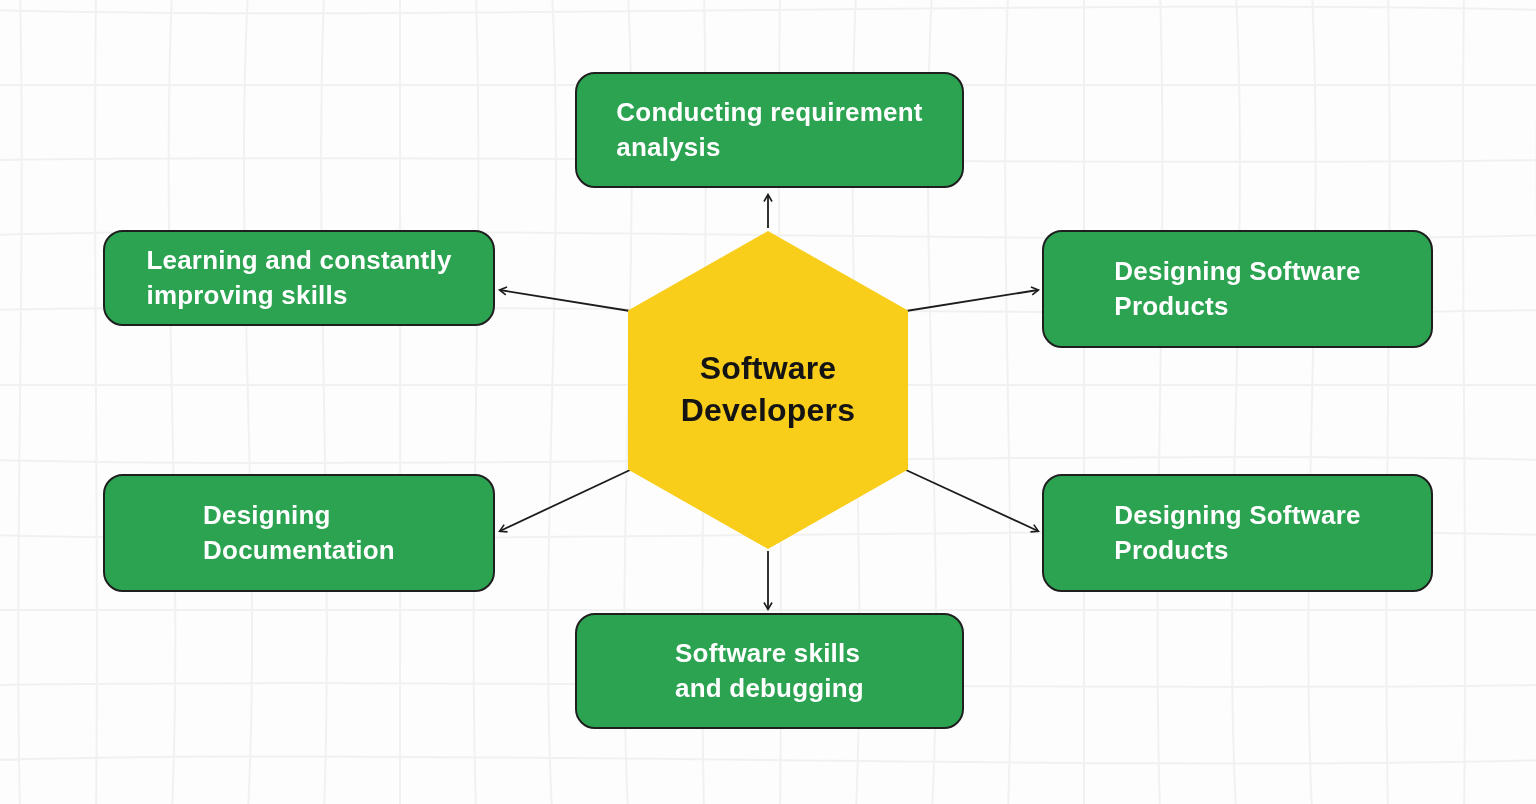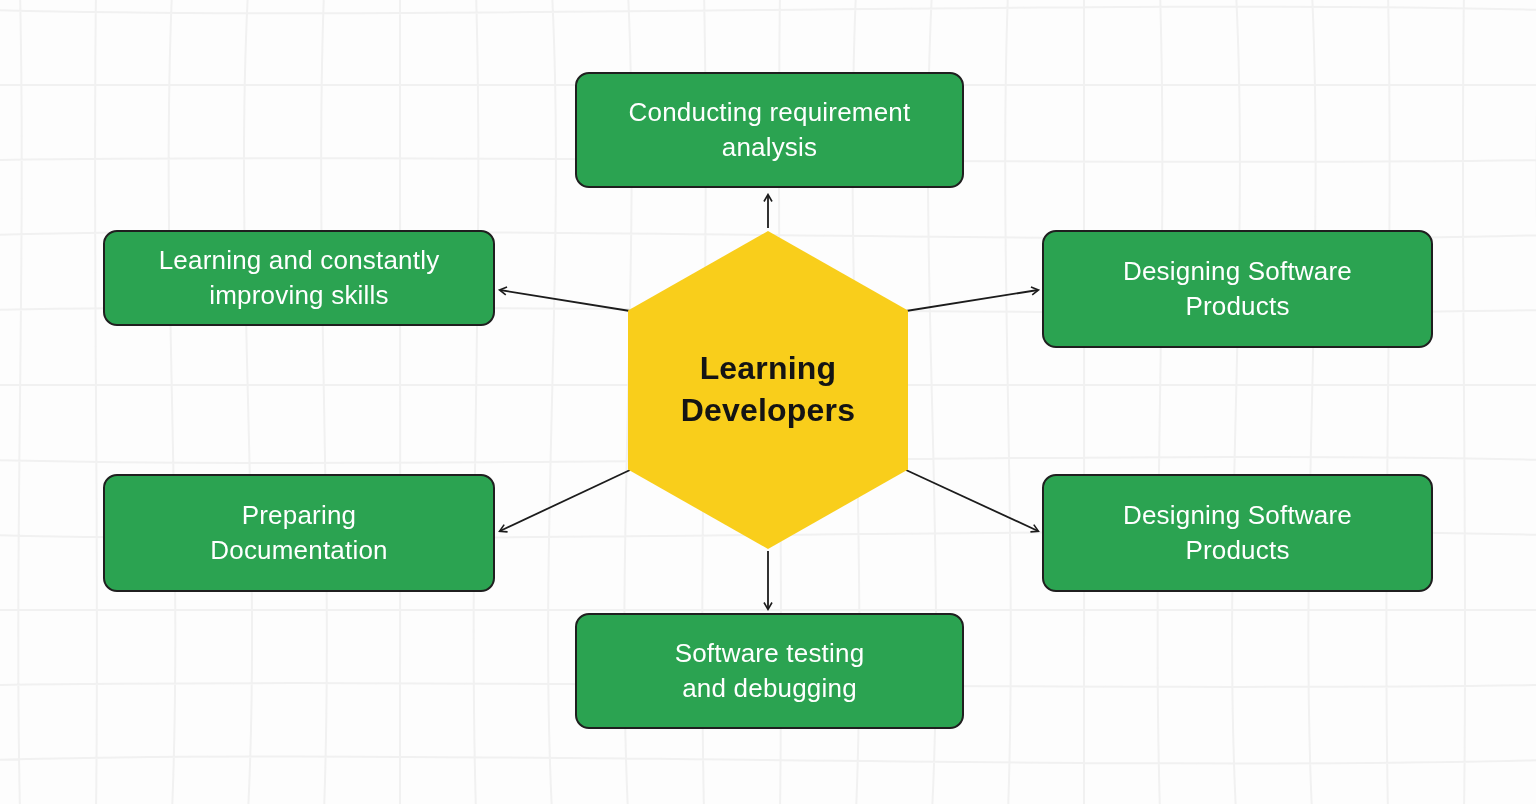--- a/index.html
+++ b/index.html
@@ -22,27 +22,26 @@
     height: 804px;
     display: block;
   }
   .node {
     position: absolute;
     display: flex;
     align-items: center;
     justify-content: center;
     background: var(--node-fill, #2BA351);
     border: 2.5px solid var(--node-border, #1F1F1F);
-    border-radius: 14px;
+    border-radius: 20px;
     box-sizing: border-box;
     color: var(--node-text, #ffffff);
     font-size: 26px;
-    font-weight: 400;
+    font-weight: 700;
     line-height: 1.35;
-    text-align: center;
     white-space: pre-line;
     letter-spacing: 0.2px;
   }
   .node-top          { left: 575px; top:  72px; width: 389px; height: 116px; }
   .node-top-left     { left: 103px; top: 230px; width: 392px; height: 96px; }
   .node-top-right    { left: 1042px; top: 230px; width: 391px; height: 118px; }
   .node-bottom-left  { left: 103px; top: 474px; width: 392px; height: 118px; }
   .node-bottom-right { left: 1042px; top: 474px; width: 391px; height: 118px; }
   .node-bottom       { left: 575px; top: 613px; width: 389px; height: 116px; }
   .hexagon {
@@ -84,42 +83,42 @@
     </defs>
     <line x1="768" y1="228" x2="768" y2="195" stroke="#1c1c1c" stroke-width="1.8" marker-end="url(#arrowhead)"></line>
     <line x1="768" y1="551" x2="768" y2="609" stroke="#1c1c1c" stroke-width="1.8" marker-end="url(#arrowhead)"></line>
     <line x1="630" y1="311" x2="500" y2="290" stroke="#1c1c1c" stroke-width="1.8" marker-end="url(#arrowhead)"></line>
     <line x1="630" y1="470" x2="500" y2="531" stroke="#1c1c1c" stroke-width="1.8" marker-end="url(#arrowhead)"></line>
     <line x1="906" y1="311" x2="1038" y2="290" stroke="#1c1c1c" stroke-width="1.8" marker-end="url(#arrowhead)"></line>
     <line x1="906" y1="470" x2="1038" y2="531" stroke="#1c1c1c" stroke-width="1.8" marker-end="url(#arrowhead)"></line>
   </svg>
 
   <div class="hexagon">
-    <div class="hex-label">Learning
+    <div class="hex-label">Software
 Developers</div>
   </div>
 
   <div class="node node-top">
     <span>Conducting requirement
 analysis</span>
   </div>
   <div class="node node-top-left">
     <span>Learning and constantly
 improving skills</span>
   </div>
   <div class="node node-top-right">
     <span>Designing Software
 Products</span>
   </div>
   <div class="node node-bottom-left">
-    <span>Preparing
+    <span>Designing
 Documentation</span>
   </div>
   <div class="node node-bottom-right">
     <span>Designing Software
 Products</span>
   </div>
   <div class="node node-bottom">
-    <span>Software testing
+    <span>Software skills
 and debugging</span>
   </div>
 
 </div>
 
 </body></html>

